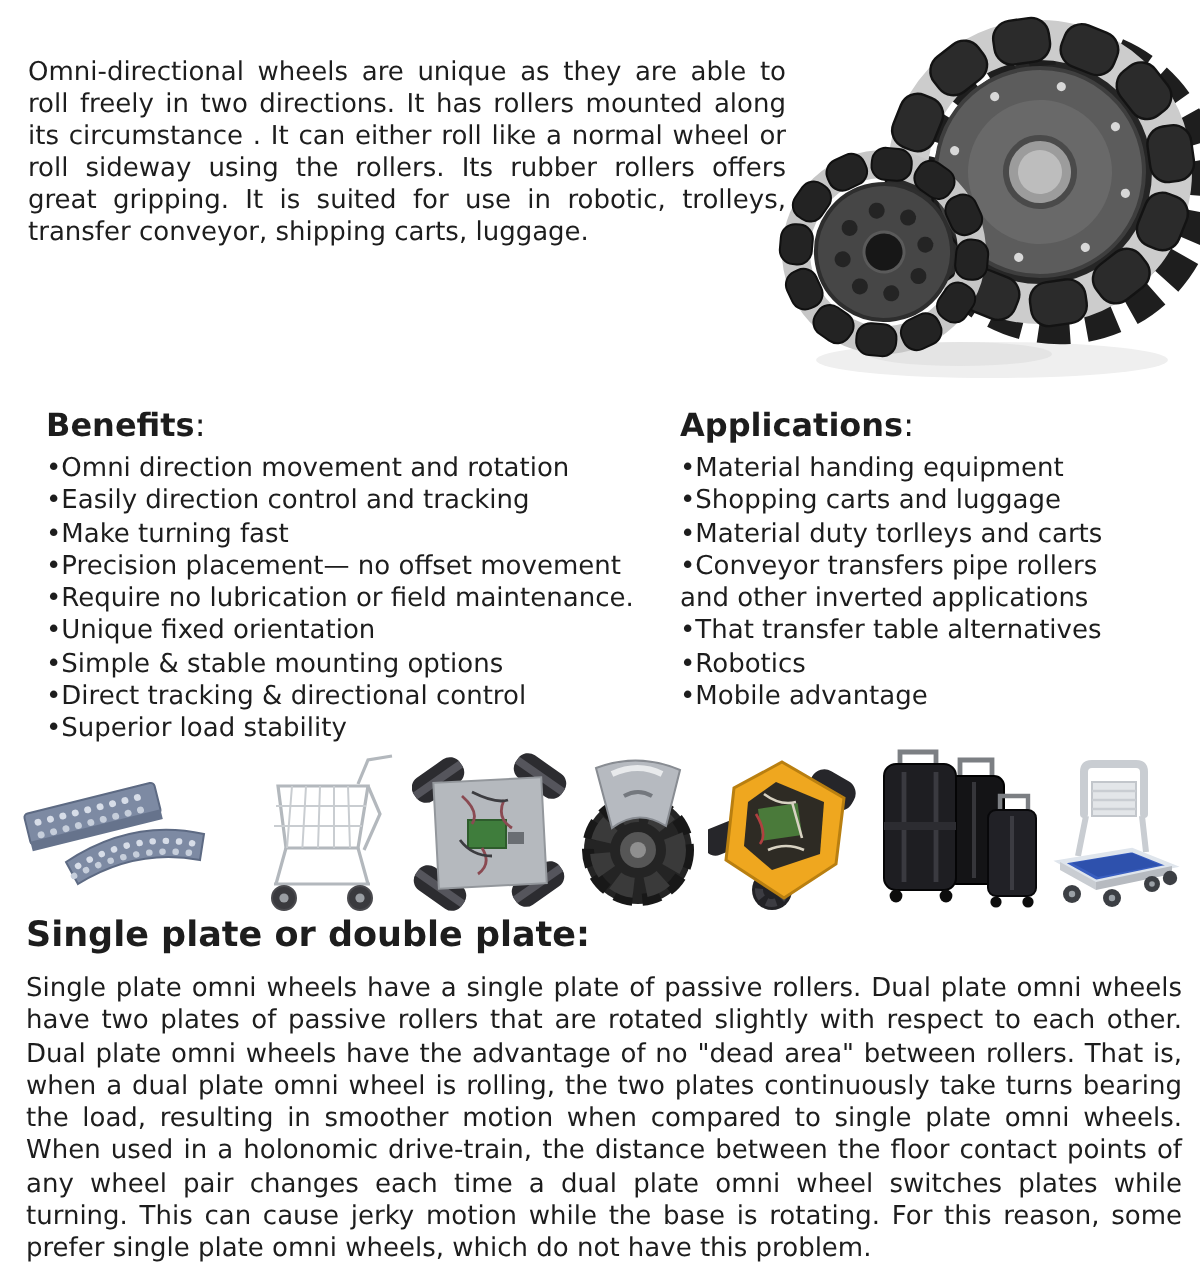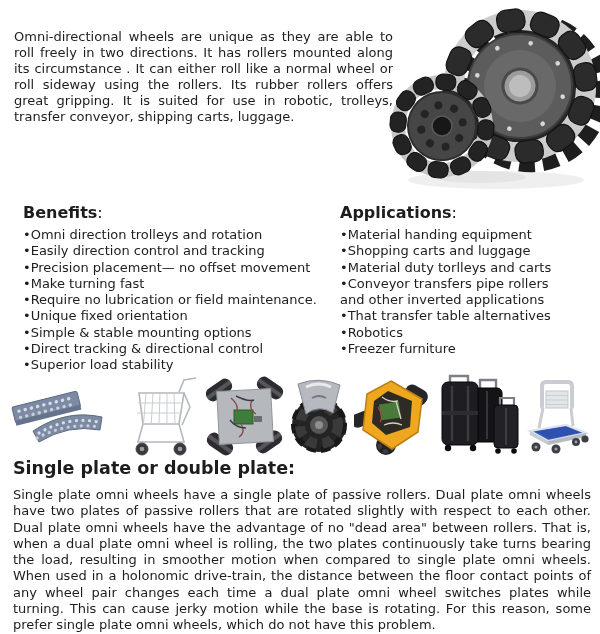--- a/index.html
+++ b/index.html
@@ -123,43 +123,43 @@
           <use href="#hh" transform="rotate(315) translate(0,-21)"></use>
         </g>
         <circle r="10" fill="#171717" stroke="#5a5a5a" stroke-width="1.5"></circle>
       </g>
     </svg>
   </div>
 
   <section class="col col-benefits">
     <h2 class="colhead"><span>Benefits</span><span class="colon">:</span></h2>
     <div class="blist">
-      <div class="li">•Omni direction trolleys and rotation</div>
+      <div class="li">•Omni direction movement and rotation</div>
       <div class="li">•Easily direction control and tracking</div>
+      <div class="li">•Make turning fast</div>
       <div class="li">•Precision placement— no offset movement</div>
-      <div class="li">•Make turning fast</div>
       <div class="li">•Require no lubrication or field maintenance.</div>
       <div class="li">•Unique fixed orientation</div>
       <div class="li">•Simple &amp; stable mounting options</div>
       <div class="li">•Direct tracking &amp; directional control</div>
       <div class="li">•Superior load stability</div>
     </div>
   </section>
 
   <section class="col col-apps">
     <h2 class="colhead"><span>Applications</span><span class="colon">:</span></h2>
     <div class="blist">
       <div class="li">•Material handing equipment</div>
       <div class="li">•Shopping carts and luggage</div>
       <div class="li">•Material duty torlleys and carts</div>
       <div class="li">•Conveyor transfers pipe rollers</div>
       <div class="li">and other inverted applications</div>
       <div class="li">•That transfer table alternatives</div>
       <div class="li">•Robotics</div>
-      <div class="li">•Freezer furniture</div>
+      <div class="li">•Mobile advantage</div>
     </div>
   </section>
 
   <div class="gallery">
 
     <div class="thumb t-conveyor">
       <svg viewBox="0 0 102 62">
         <g transform="rotate(-14 40 22)">
           <rect x="7" y="13" width="67" height="16" rx="2" fill="#7d8aa3" stroke="#5d6a83"></rect>
           <rect x="7" y="27" width="67" height="5" fill="#66738c"></rect>

